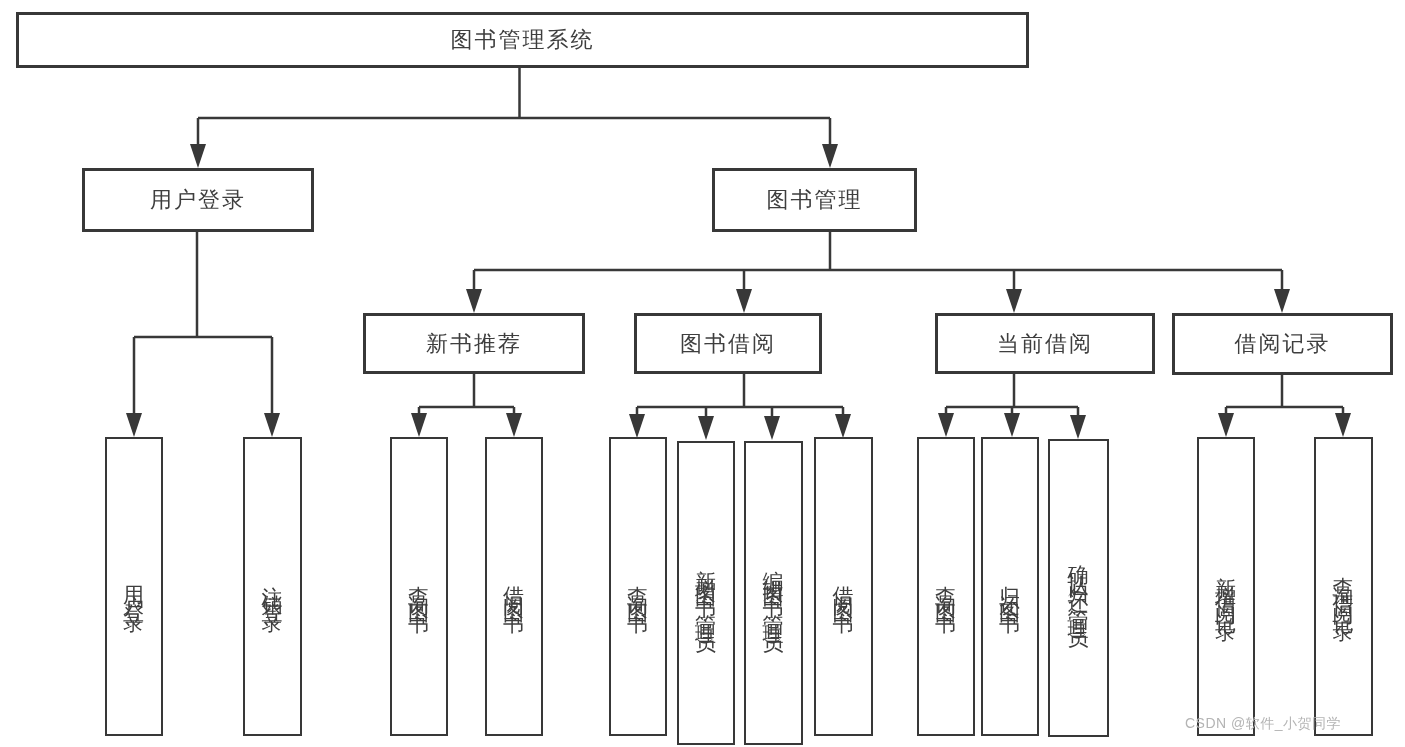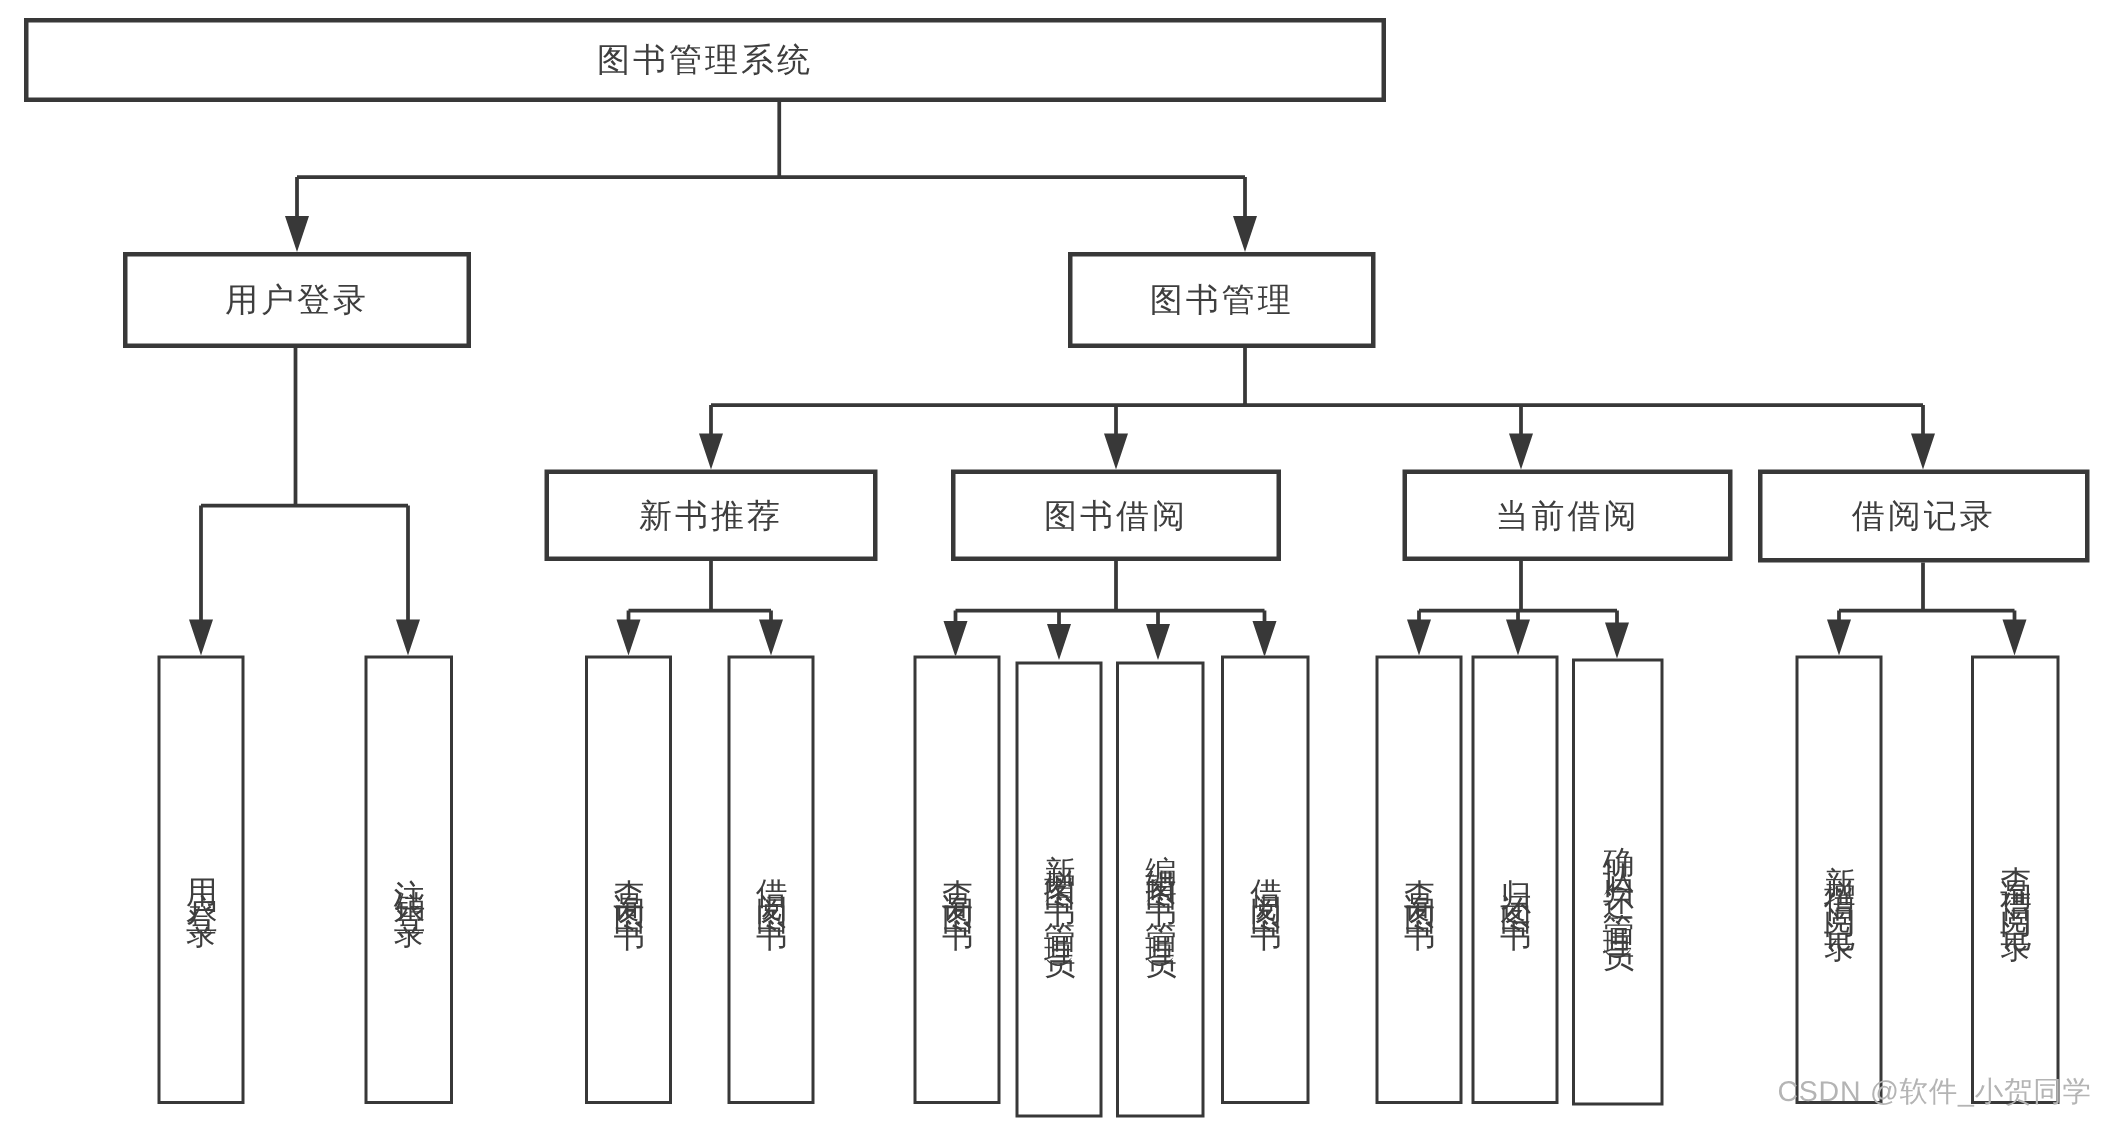--- a/index.html
+++ b/index.html
@@ -28,21 +28,21 @@
     writing-mode:vertical-rl;
     text-orientation:mixed;
     font-size:21px;
     line-height:1;
     letter-spacing:9px;
     white-space:nowrap;
   }
   #watermark {
     position:absolute;
     left:1185px; top:715px;
-    font-size:19px;
+    font-size:14px;
     color:#b4b4b4;
     letter-spacing:0.5px;
     white-space:nowrap;
     z-index:5;
   }
 </style>
 </head>
 <body>
 
 <div id="canvas">
@@ -64,35 +64,35 @@
     <path d="M744 374 V407 M637 407 H843 M637 407 V420 M706 407 V422 M772 407 V422 M843 407 V420" fill="none" stroke="#383838" stroke-width="2.5"></path>
     <path d="M629 414 h16 l-8 24 z M698 416 h16 l-8 24 z M764 416 h16 l-8 24 z M835 414 h16 l-8 24 z" fill="#383838" stroke="none"></path>
 
     <path d="M1014 374 V407 M946 407 H1078 M946 407 V419 M1012 407 V419 M1078 407 V421" fill="none" stroke="#383838" stroke-width="2.5"></path>
     <path d="M938 413 h16 l-8 24 z M1004 413 h16 l-8 24 z M1070 415 h16 l-8 24 z" fill="#383838" stroke="none"></path>
 
     <path d="M1282 374 V407 M1226 407 H1343 M1226 407 V419 M1343 407 V419" fill="none" stroke="#383838" stroke-width="2.5"></path>
     <path d="M1218 413 h16 l-8 24 z M1335 413 h16 l-8 24 z" fill="#383838" stroke="none"></path>
   </svg>
 
-  <div class="node h" style="left:16px; top:12px; width:908px; height:56px;">
+  <div class="node h" style="left:16px; top:12px; width:1013px; height:56px;">
     <span>图书管理系统</span>
   </div>
 
   <div class="node h" style="left:82px; top:168px; width:232px; height:64px;">
     <span>用户登录</span>
   </div>
   <div class="node h" style="left:712px; top:168px; width:205px; height:64px;">
     <span>图书管理</span>
   </div>
 
   <div class="node h" style="left:363px; top:313px; width:222px; height:61px;">
     <span>新书推荐</span>
   </div>
-  <div class="node h" style="left:634px; top:313px; width:220px; height:61px;">
+  <div class="node h" style="left:634px; top:313px; width:188px; height:61px;">
     <span>图书借阅</span>
   </div>
   <div class="node h" style="left:935px; top:313px; width:220px; height:61px;">
     <span>当前借阅</span>
   </div>
   <div class="node h" style="left:1172px; top:313px; width:221px; height:62px;">
     <span>借阅记录</span>
   </div>
 
   <div class="node v" style="left:105px; top:437px; width:58px; height:299px;">

